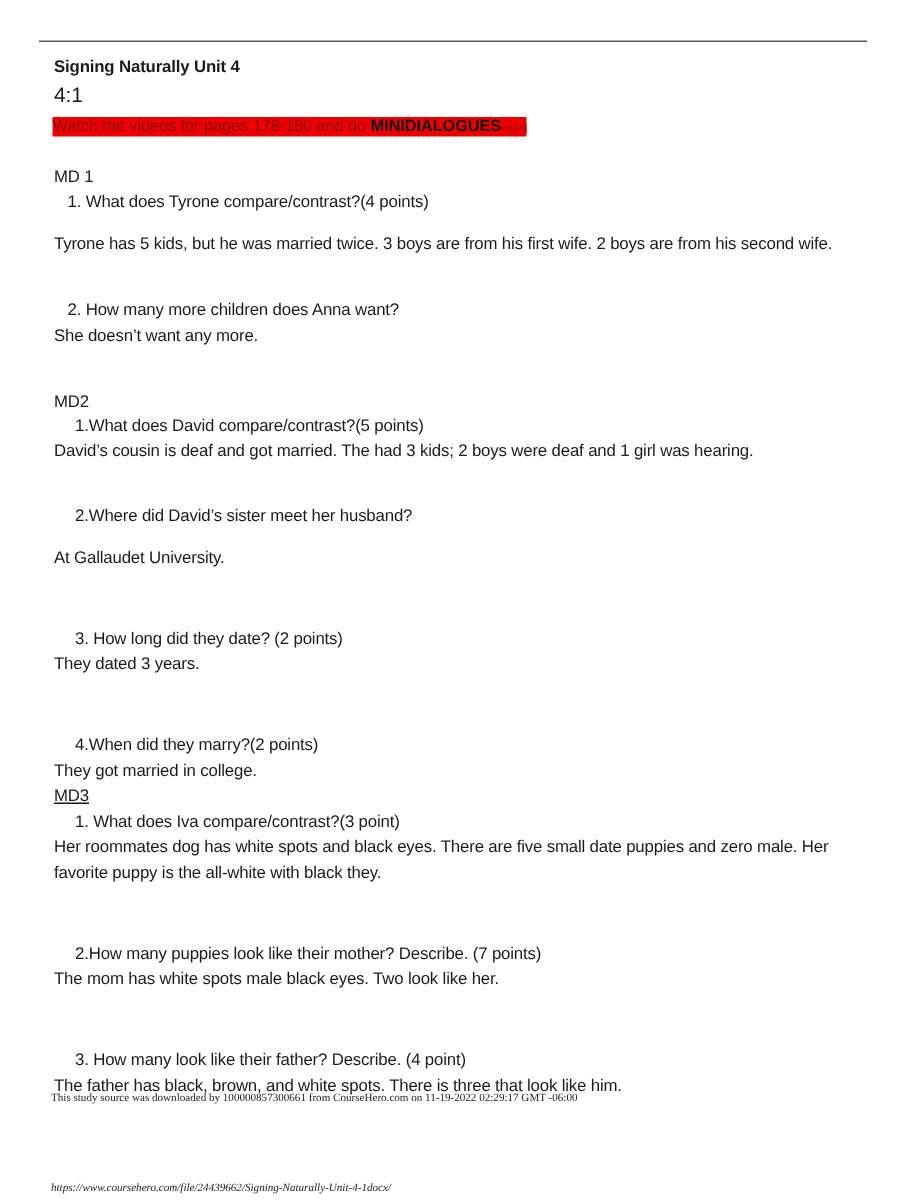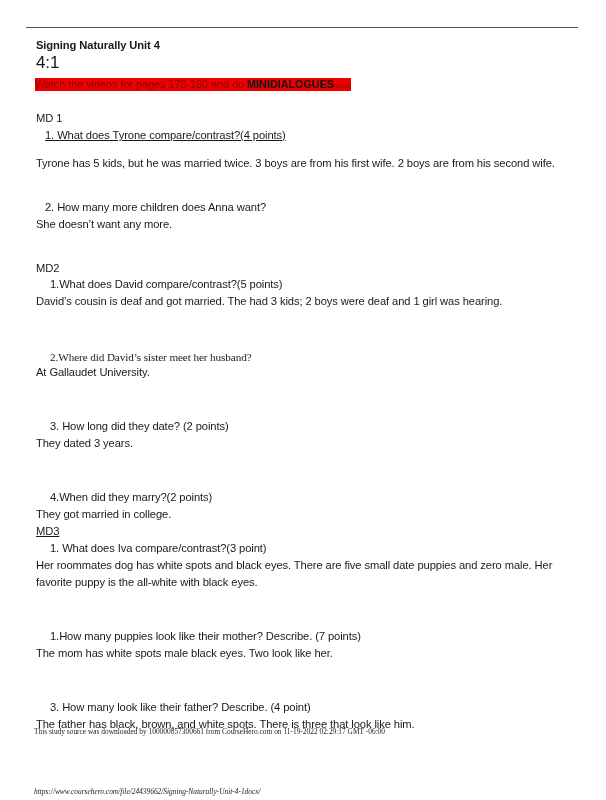--- a/index.html
+++ b/index.html
@@ -7,21 +7,21 @@
     width: 606px; height: 800px; position: relative; overflow: hidden;
     font-family: "Liberation Sans", "DejaVu Sans", sans-serif;
     color: #1a1a1a;
   }
   .rule {
     position: absolute; left: 26px; top: 27px; width: 552px; height: 0;
     border-top: 1.5px solid #555555;
   }
   .t { position: absolute; left: 36px; font-size: 11.2px; line-height: 14px; white-space: nowrap; letter-spacing: -0.1px; }
   .title { font-weight: bold; font-size: 11.2px; }
-  .num { font-size: 17px; line-height: 18px; }
+  .num { font-size: 14px; line-height: 18px; }
   .hl {
     position: absolute; left: 35px; top: 78px; height: 13px;
     background: #ee0000; color: #8a0000; font-size: 10.8px; line-height: 13px;
     white-space: nowrap; padding-right: 0;
   }
   .hl .bold { font-weight: bold; color: #111111; }
   .hl .sub { font-size: 5.5px; color: #b00000; background: #e40000; vertical-align: baseline; }
   .q1 { left: 45px; }
   .q2 { left: 50px; }
   .foot { position: absolute; left: 34px; font-family: "Liberation Serif", "DejaVu Serif", serif; font-size: 7.4px; color: #222; white-space: nowrap; }
@@ -30,38 +30,38 @@
 <body>
 
 <div class="rule"></div>
 
 <div class="t title" style="top:38px;">Signing Naturally Unit 4</div>
 <div class="t num" style="top:54px;">4:1</div>
 
 <div class="hl"><span>Watch the videos for pages 178-180 and do </span><span class="bold">MINIDIALOGUES</span><span class="sub">PG179</span></div>
 
 <div class="t" style="top:111px;">MD 1</div>
-<div class="t q1" style="top:128px;text-decoration:underline;">1. What does Tyrone compare/contrast?(4 points)</div>
+<div class="t q1" style="top:128px;">1. What does Tyrone compare/contrast?(4 points)</div>
 <div class="t" style="top:156px;">Tyrone has 5 kids, but he was married twice. 3 boys are from his first wife. 2 boys are from his second wife.</div>
 <div class="t q1" style="top:200px;">2. How many more children does Anna want?</div>
 <div class="t" style="top:217px;">She doesn’t want any more.</div>
 
 <div class="t" style="top:261px;">MD2</div>
 <div class="t q2" style="top:277px;">1.What does David compare/contrast?(5 points)</div>
 <div class="t" style="top:294px;">David’s cousin is deaf and got married. The had 3 kids; 2 boys were deaf and 1 girl was hearing.</div>
-<div class="t q2" style="top:350px;font-family:Liberation Serif, serif;">2.Where did David’s sister meet her husband?</div>
+<div class="t q2" style="top:337px;">2.Where did David’s sister meet her husband?</div>
 <div class="t" style="top:365px;">At Gallaudet University.</div>
 <div class="t q2" style="top:419px;">3. How long did they date? (2 points)</div>
 <div class="t" style="top:436px;">They dated 3 years.</div>
 <div class="t q2" style="top:490px;">4.When did they marry?(2 points)</div>
 <div class="t" style="top:507px;">They got married in college.</div>
 
 <div class="t" style="top:524px;text-decoration:underline;">MD3</div>
 <div class="t q2" style="top:541px;">1. What does Iva compare/contrast?(3 point)</div>
 <div class="t" style="top:558px;">Her roommates dog has white spots and black eyes. There are five small date puppies and zero male. Her</div>
-<div class="t" style="top:575px;">favorite puppy is the all-white with black eyes.</div>
-<div class="t q2" style="top:629px;">1.How many puppies look like their mother? Describe. (7 points)</div>
+<div class="t" style="top:575px;">favorite puppy is the all-white with black they.</div>
+<div class="t q2" style="top:629px;">2.How many puppies look like their mother? Describe. (7 points)</div>
 <div class="t" style="top:646px;">The mom has white spots male black eyes. Two look like her.</div>
 <div class="t q2" style="top:700px;">3. How many look like their father? Describe. (4 point)</div>
 <div class="t" style="top:717px;">The father has black, brown, and white spots. There is three that look like him.</div>
 
 <div class="foot" style="top:727px;">This study source was downloaded by 100000857300661 from CourseHero.com on 11-19-2022 02:29:17 GMT -06:00</div>
 <div class="foot" style="top:787px;font-style:italic;">https://www.coursehero.com/file/24439662/Signing-Naturally-Unit-4-1docx/</div>
 
 </body></html>

